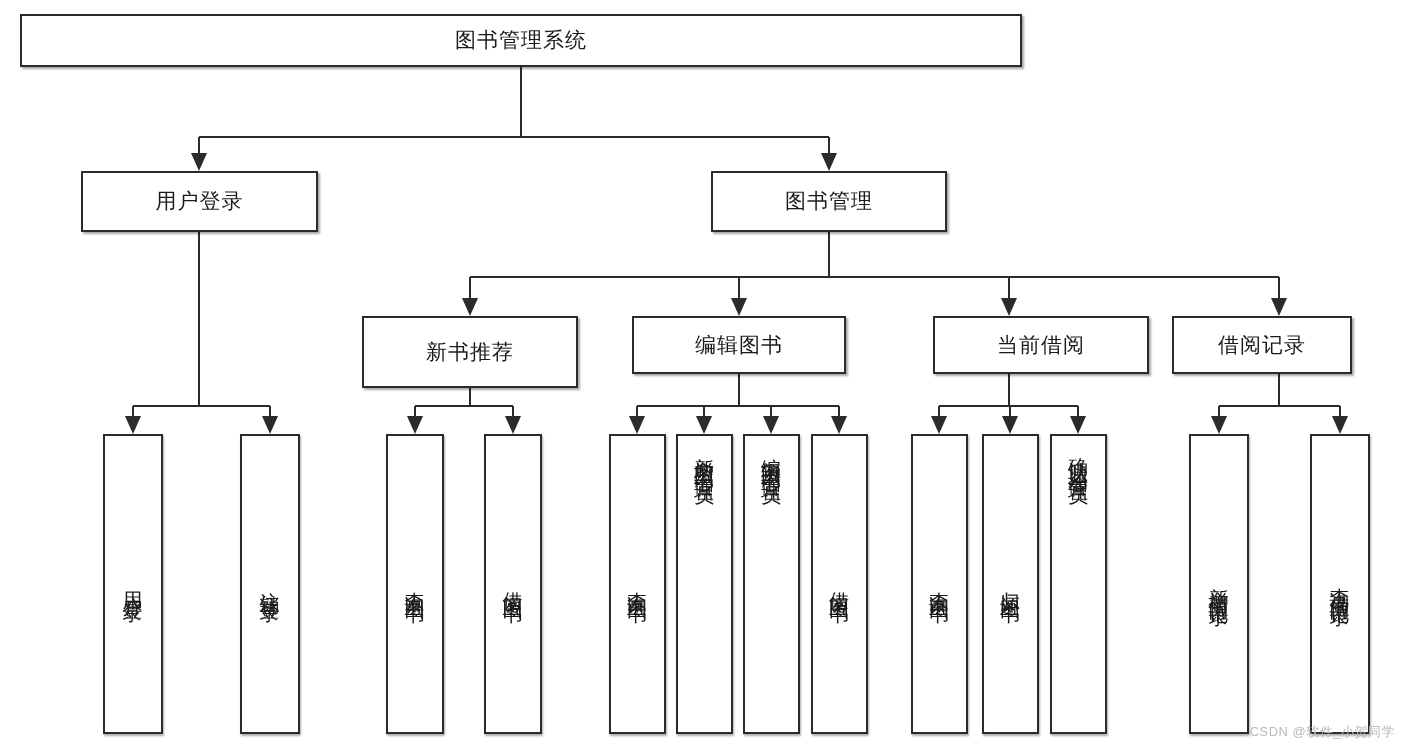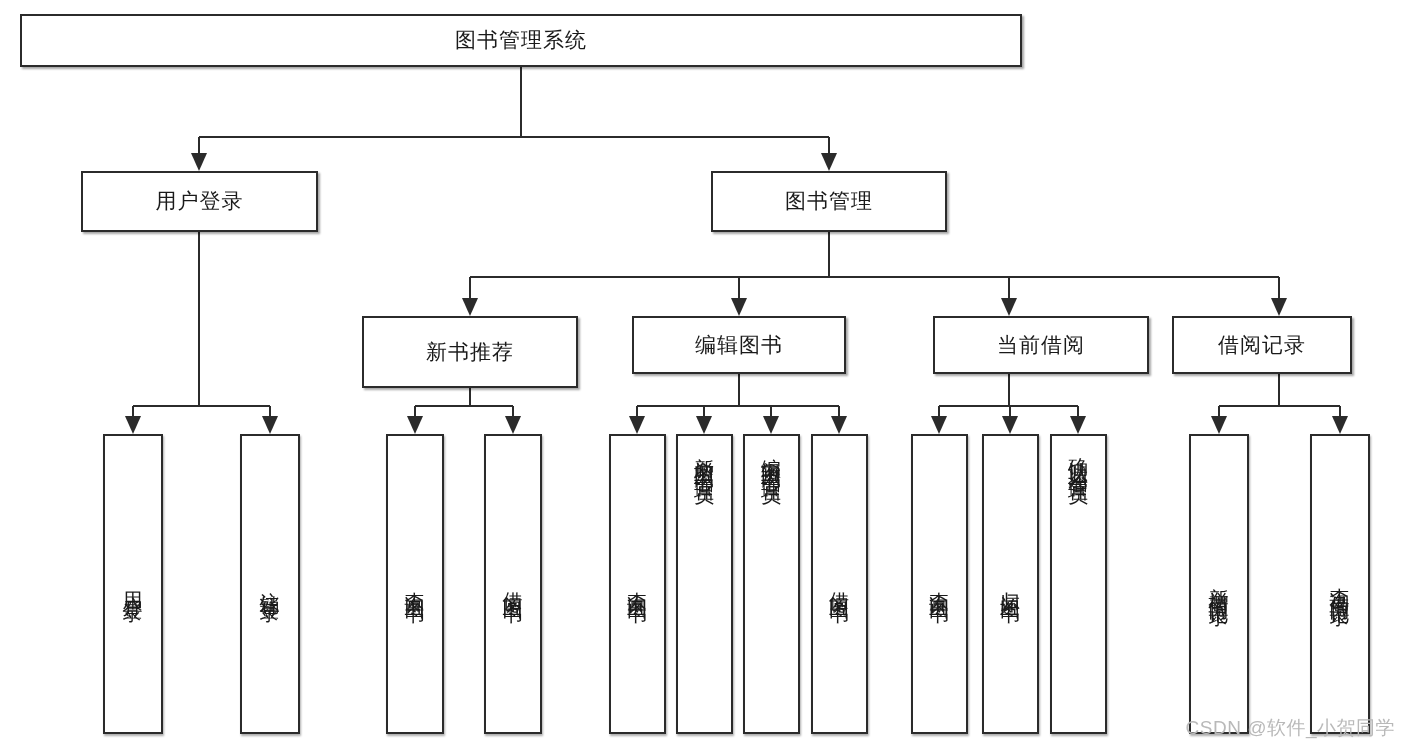--- a/index.html
+++ b/index.html
@@ -56,21 +56,21 @@
     white-space: nowrap;
   }
   .node.leaf.centered {
     align-items: center;
     padding-top: 0;
   }
   .watermark {
     position: absolute;
     right: 10px;
     bottom: 6px;
-    font-size: 19px;
+    font-size: 13px;
     color: #b9b9b9;
     letter-spacing: 0.5px;
     white-space: nowrap;
     pointer-events: none;
   }
 </style>
 </head>
 <body>
 
 <div id="canvas">

